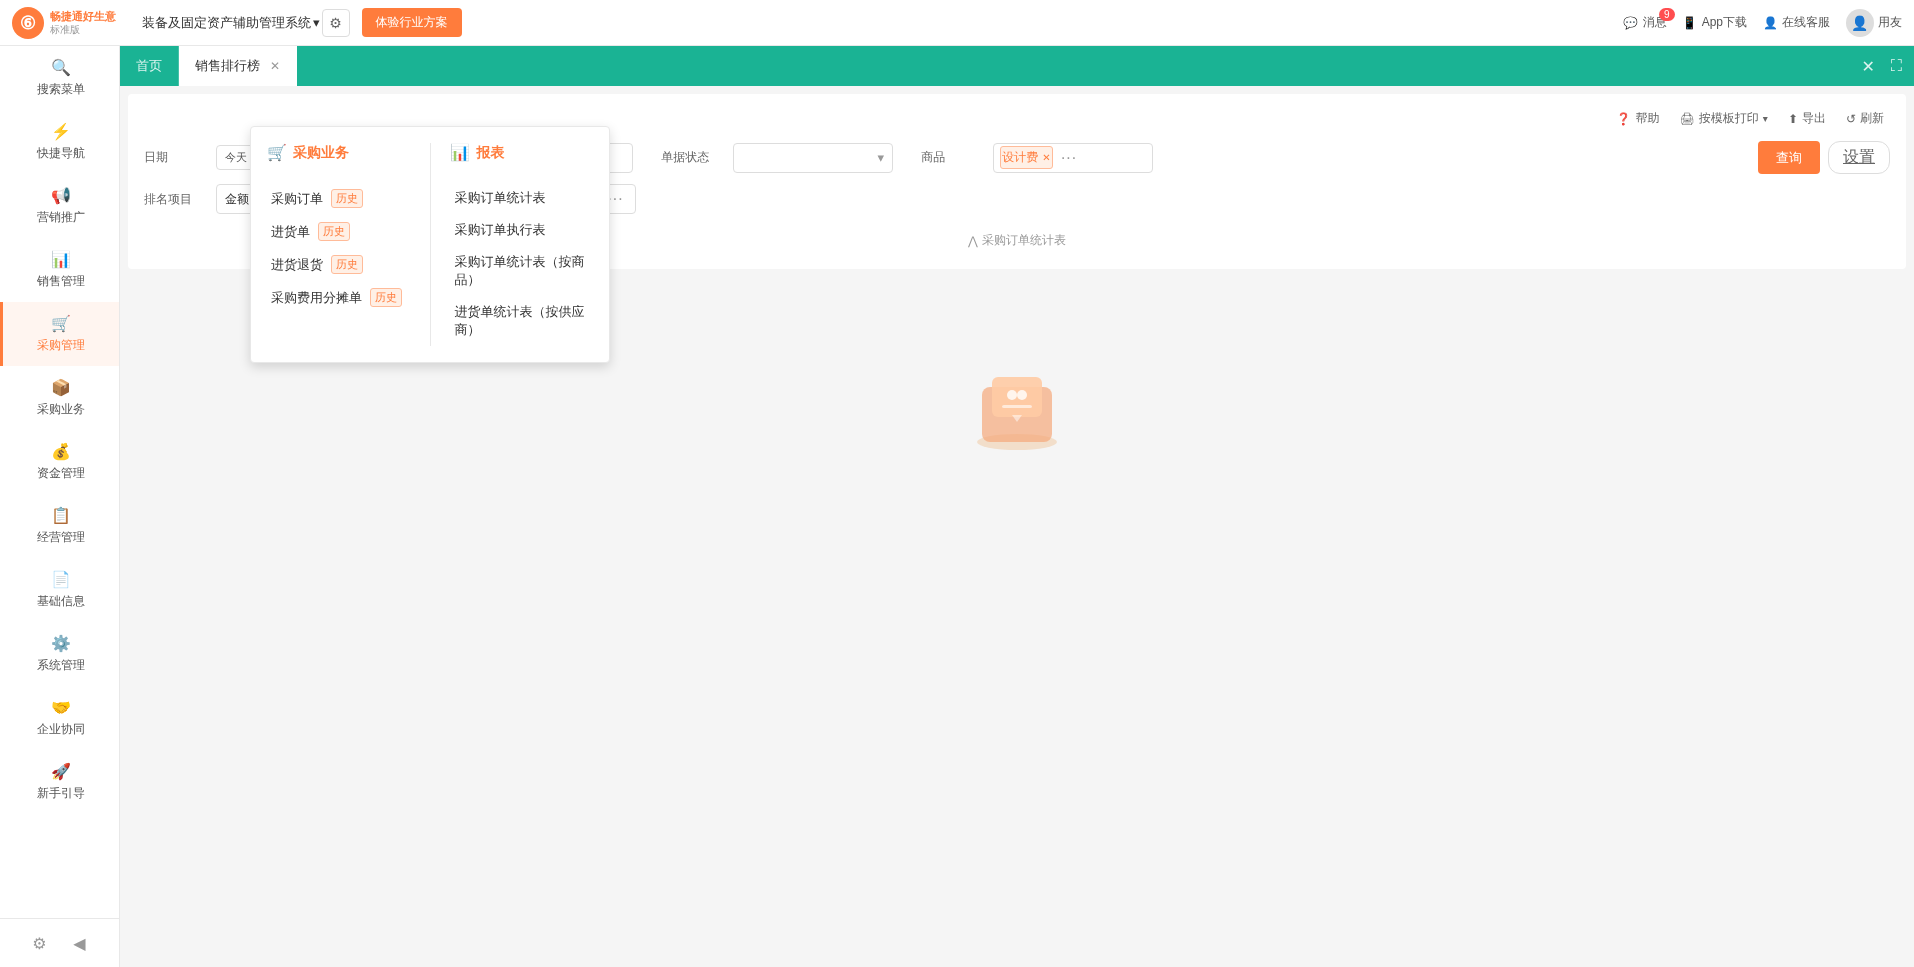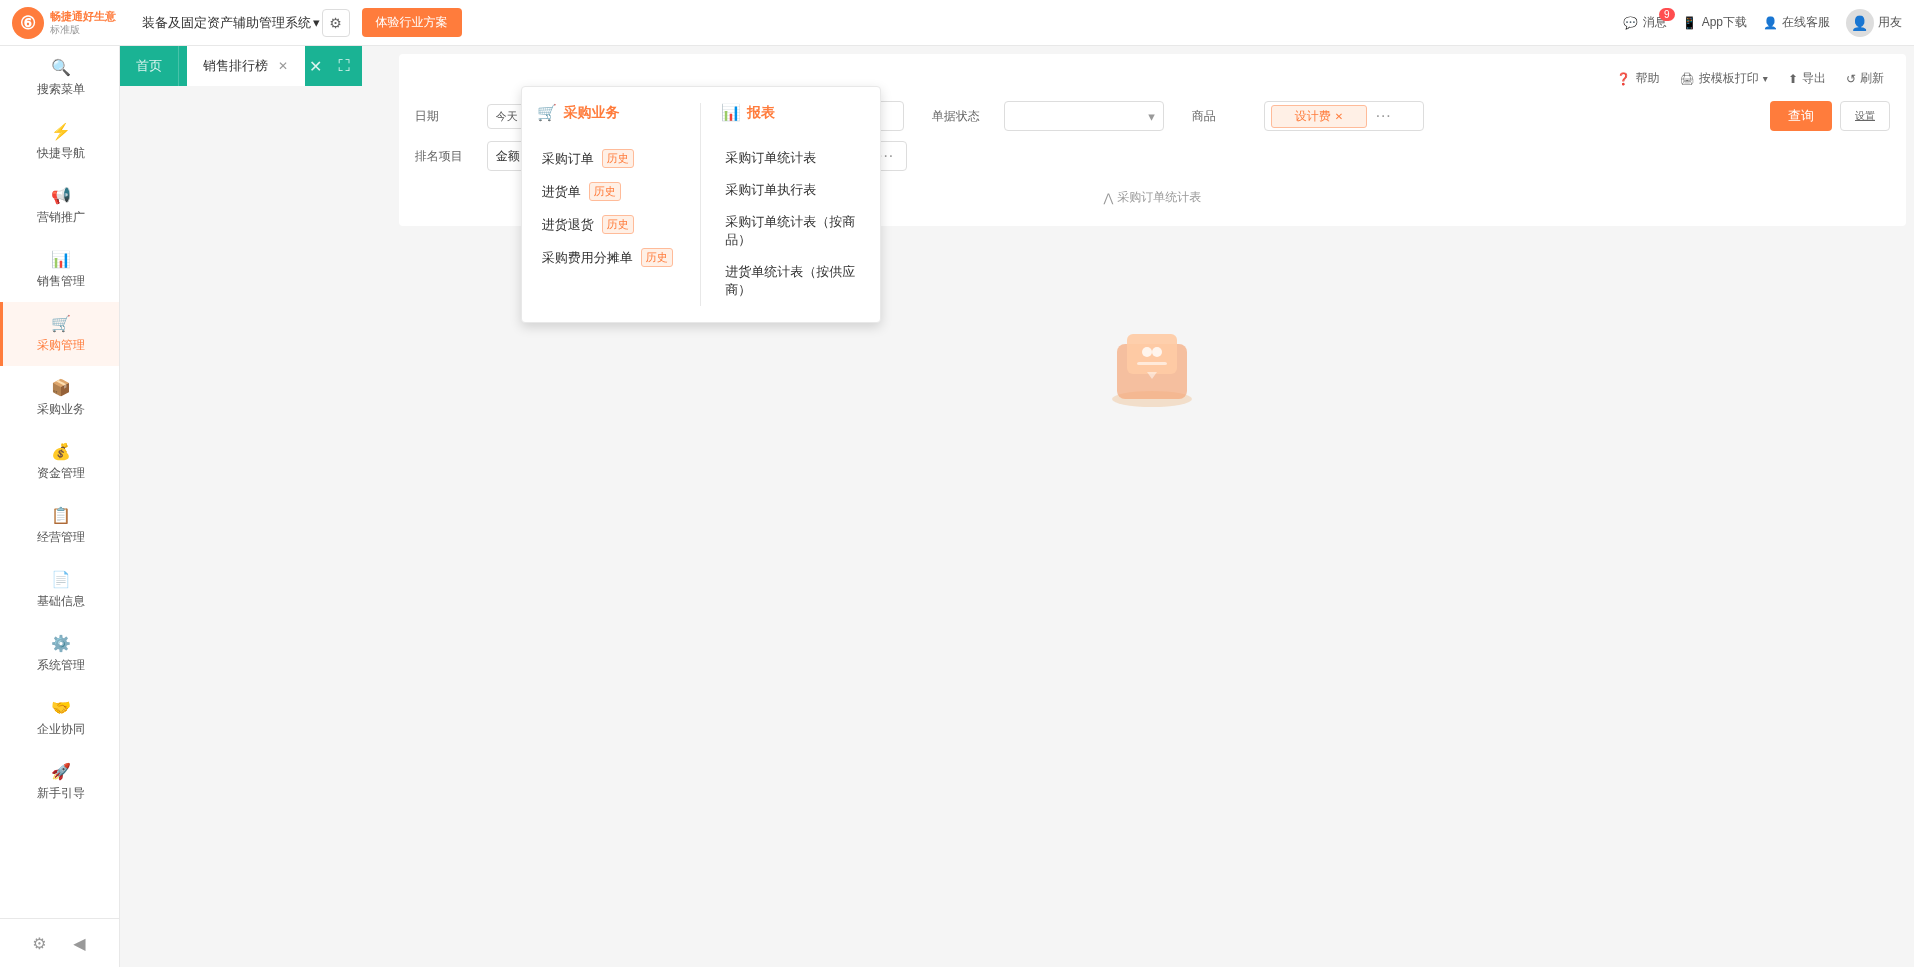--- a/index.html
+++ b/index.html
@@ -116,23 +116,22 @@
       width: 32px; height: 32px;
       display: flex; align-items: center; justify-content: center;
       color: #999; font-size: 16px; cursor: pointer;
       border-radius: 4px;
     }
 
     
     .content-area {
       flex: 1;
       display: flex;
-      flex-direction: row;
+      flex-direction: column;
       overflow: hidden;
-      gap: 29px;
     }
 
     
     .tab-bar {
       height: 40px;
       background: #1ab394;
       display: flex;
       align-items: stretch;
       position: relative;
     }
@@ -141,21 +140,20 @@
       padding: 0 16px;
       font-size: 13px;
       cursor: pointer;
       gap: 6px;
       color: rgba(255,255,255,0.85);
       border-right: 1px solid rgba(255,255,255,0.2);
     }
     .tab-item.active {
       background: #fff;
       color: #333;
-      margin-left: 8px;
     }
     .tab-item.home { font-size: 13px; }
     .tab-close { font-size: 12px; color: #999; margin-left: 4px; cursor: pointer; }
     .tab-bar-actions {
       margin-left: auto;
       display: flex; align-items: center;
       padding-right: 8px;
       gap: 8px;
     }
     .tab-bar-btn {
@@ -204,21 +202,21 @@
       border: 1px solid #ddd; border-radius: 4px;
       padding: 4px 8px; font-size: 11px; cursor: pointer;
       background: #fff; color: #555;
     }
     .date-btn.active {
       background: #1ab394; color: #fff; border-color: #1ab394;
     }
     .tag-item {
       display: inline-flex; align-items: center; gap: 4px;
       background: #fff0e6; border: 1px solid #ffbb99;
-      border-radius: 3px; padding: 2px 23px;
+      border-radius: 3px; padding: 2px 1px;
       font-size: 12px; color: #ff7c3c;
     }
     .tag-close { cursor: pointer; font-size: 10px; }
     .ellipsis-btn {
       border: none; background: none;
       color: #999; font-size: 16px; cursor: pointer; padding: 0 4px;
     }
     .toolbar-right {
       margin-left: auto;
       display: flex; align-items: center; gap: 8px;
@@ -229,22 +227,22 @@
       cursor: pointer; padding: 4px 6px;
     }
     .btn-query {
       background: #ff7c3c; color: white;
       border: none; border-radius: 4px;
       padding: 6px 18px; font-size: 13px;
       cursor: pointer;
     }
     .btn-settings {
       background: #fff; color: #666;
-      border: 1px solid #ddd; border-radius: 4px;
-      padding: 5px 14px; font-size: 10px;
+      border: 1px solid #ddd; border-radius: 12px;
+      padding: 5px 14px; font-size: 16px;
       cursor: pointer;
       text-decoration: underline;
     }
     .collapse-row {
       display: flex; justify-content: center;
       padding: 8px 0;
     }
     .collapse-btn {
       font-size: 12px; color: #999; cursor: pointer;
       display: flex; align-items: center; gap: 4px;

